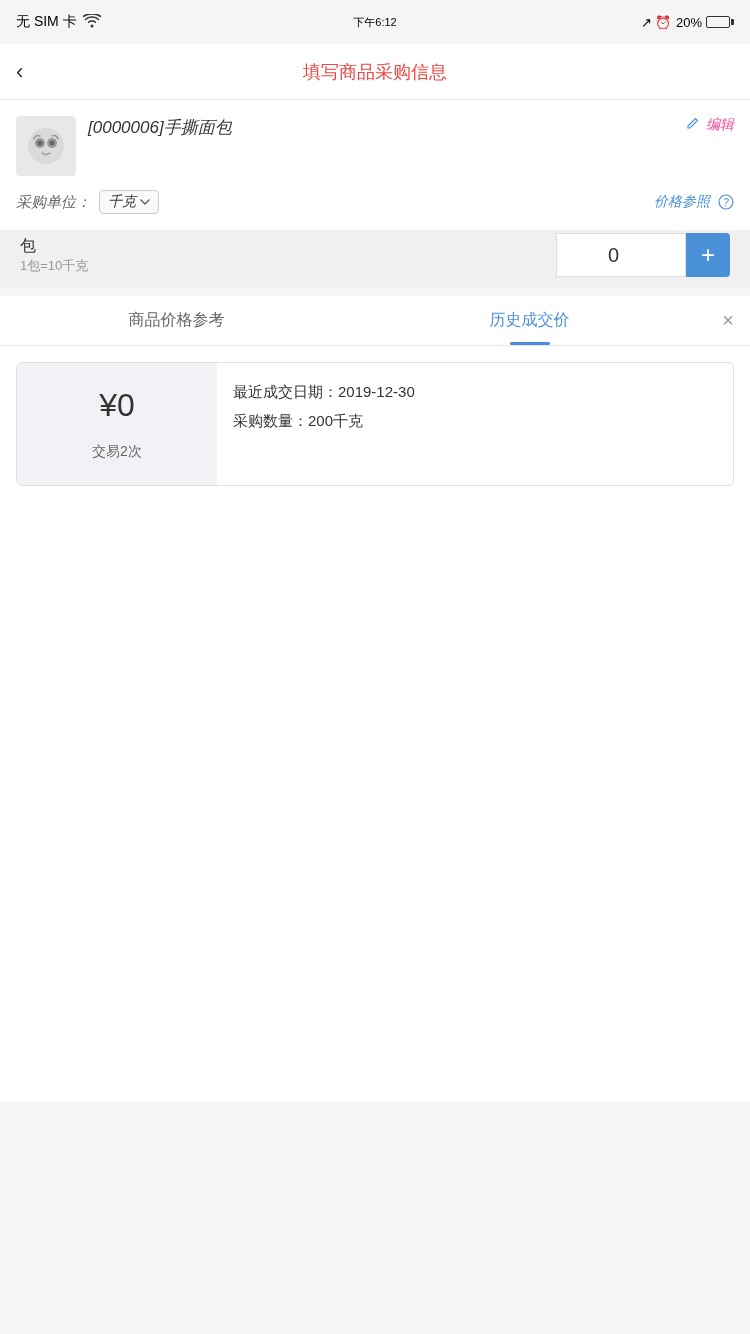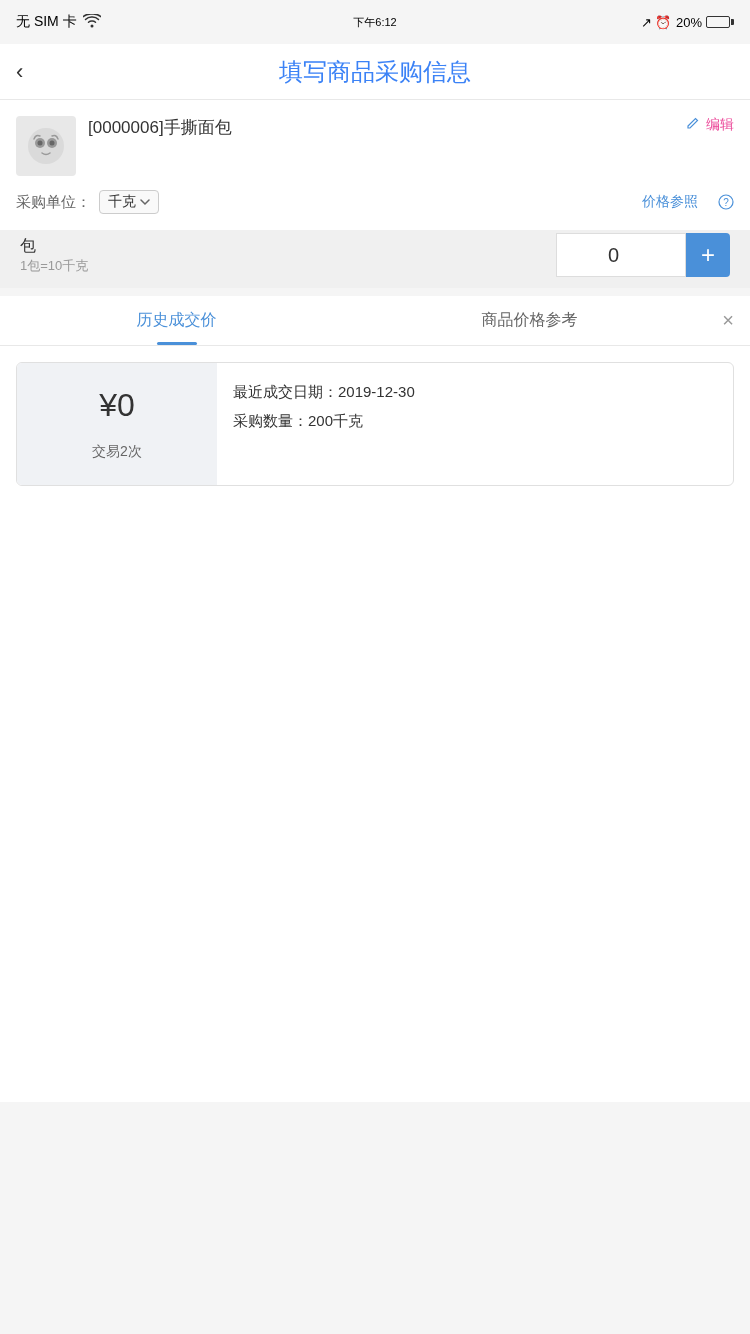--- a/index.html
+++ b/index.html
@@ -81,30 +81,31 @@
       border-bottom: 1px solid #e8e8e8;
     }
     .nav-back {
       position: absolute;
       left: 16px;
       font-size: 22px;
       color: #333;
       cursor: pointer;
     }
     .nav-title {
-      font-size: 24px;
-      font-weight: 500;
-      color: #3b82f6;
+      font-size: 18px;
+      font-weight: 500;
+      color: #ef4444;
     }
 
     
     .product-card {
       background: #ffffff;
       padding: 16px;
       margin-bottom: 0;
+      font-style: italic;
     }
     .product-header {
       display: flex;
       align-items: flex-start;
       justify-content: space-between;
       margin-bottom: 14px;
     }
     .product-left {
       display: flex;
       align-items: flex-start;
@@ -161,21 +162,21 @@
       background: #f9f9f9;
       cursor: pointer;
       gap: 4px;
     }
     .price-ref {
       font-size: 14px;
       color: #4a90d9;
       cursor: pointer;
       display: flex;
       align-items: center;
-      gap: 20px;
+      gap: 8px;
     }
 
     
     .quantity-row {
       background: #f0f0f0;
       height: 50px;
       display: flex;
       align-items: center;
       justify-content: space-between;
       padding: 0 20px;
@@ -413,25 +414,25 @@
   <div class="quantity-input-group">
     <input class="qty-input" type="number" value="0" style="">
     <button class="qty-plus-btn">+</button>
   </div>
 </div>
 
 <div class="separator"></div>
 
 <div class="tabs-section">
   <div class="tabs-header">
+    <div class="tab-item">
+      <span>商品价格参考</span>
+    </div>
     <div class="tab-item active">
       <span>历史成交价</span>
-    </div>
-    <div class="tab-item">
-      <span>商品价格参考</span>
     </div>
     <div class="tab-close">×</div>
   </div>
 
   <div class="tab-content">
     <div class="history-card">
       <div class="history-card-left">
         <div class="history-price">
           <span>¥</span><span>0</span>
         </div>

